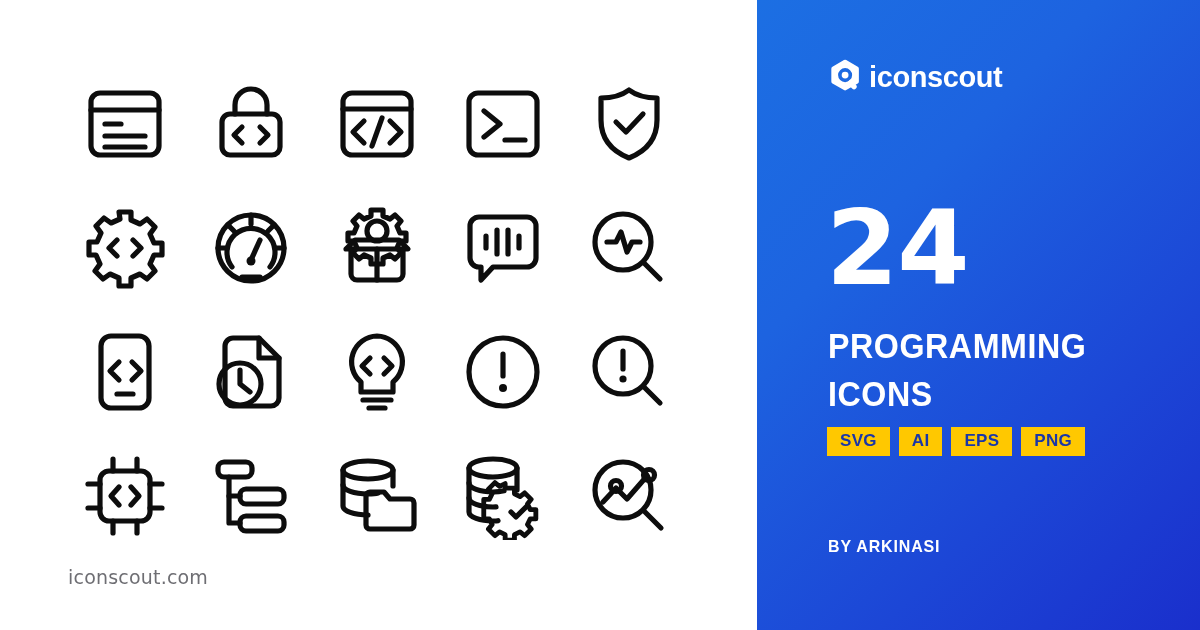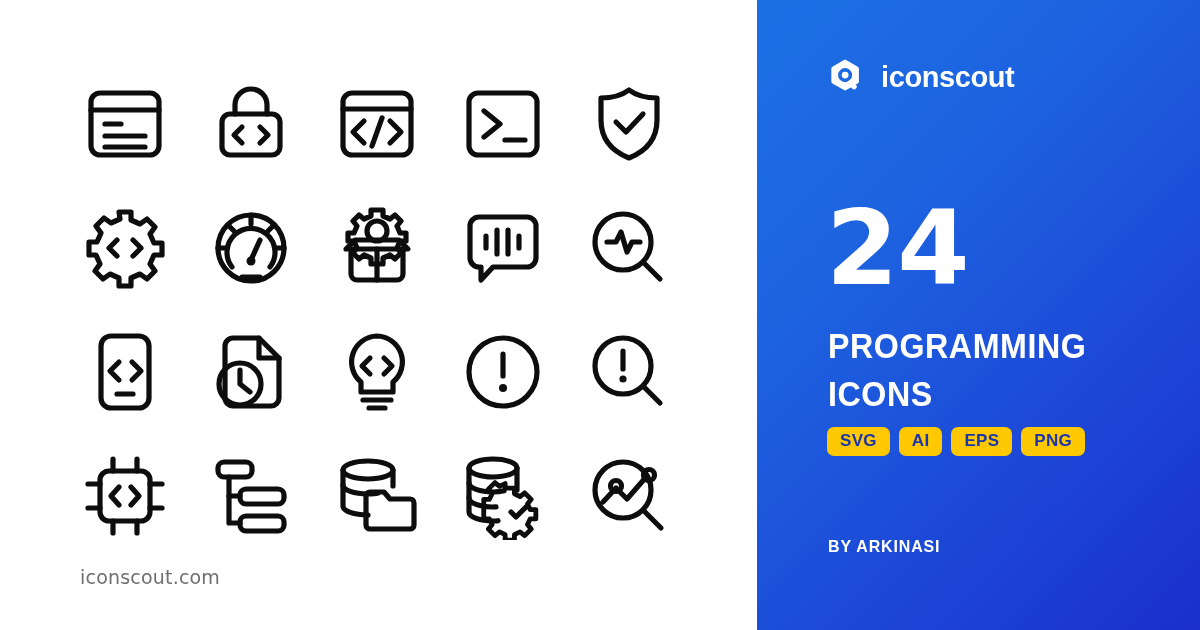--- a/index.html
+++ b/index.html
@@ -58,21 +58,21 @@
     stroke-linecap: round;
     stroke-linejoin: round;
   }
   .icon-cell svg .fl {
     fill: #0d0d0d;
     stroke: none;
   }
 
   #watermark {
     position: absolute;
-    left: 80px;
+    left: 68px;
     top: 566px;
     font-size: 19px;
     letter-spacing: 0.2px;
     color: #6e6e73;
     font-family: "DejaVu Sans", sans-serif;
   }
 
   
   #right-panel {
     position: relative;
@@ -82,21 +82,21 @@
     background: linear-gradient(135deg, #1c6fe3 0%, #1d63e0 32%, #1c46d6 70%, #1a2fcc 100%);
     overflow: hidden;
   }
 
   #brand {
     position: absolute;
     left: 71px;
     top: 58px;
     display: flex;
     align-items: center;
-    gap: 15px;
+    gap: 3px;
   }
   #brand-logo {
     width: 38px;
     height: 38px;
     display: block;
   }
   #brand-name {
     color: #ffffff;
     font-size: 29px;
     font-weight: 700;
@@ -138,21 +138,21 @@
     top: 427px;
     display: flex;
     gap: 9px;
   }
   .format-badge {
     background: #ffc800;
     color: #1a36a8;
     font-size: 17px;
     font-weight: 700;
     letter-spacing: 0.3px;
-    border-radius: 7px;
+    border-radius: 0;
     padding: 5px 13px 6px 13px;
     line-height: 18px;
     font-family: "Liberation Sans", sans-serif;
   }
 
   #author {
     position: absolute;
     left: 71px;
     top: 537px;
     color: #ffffff;

